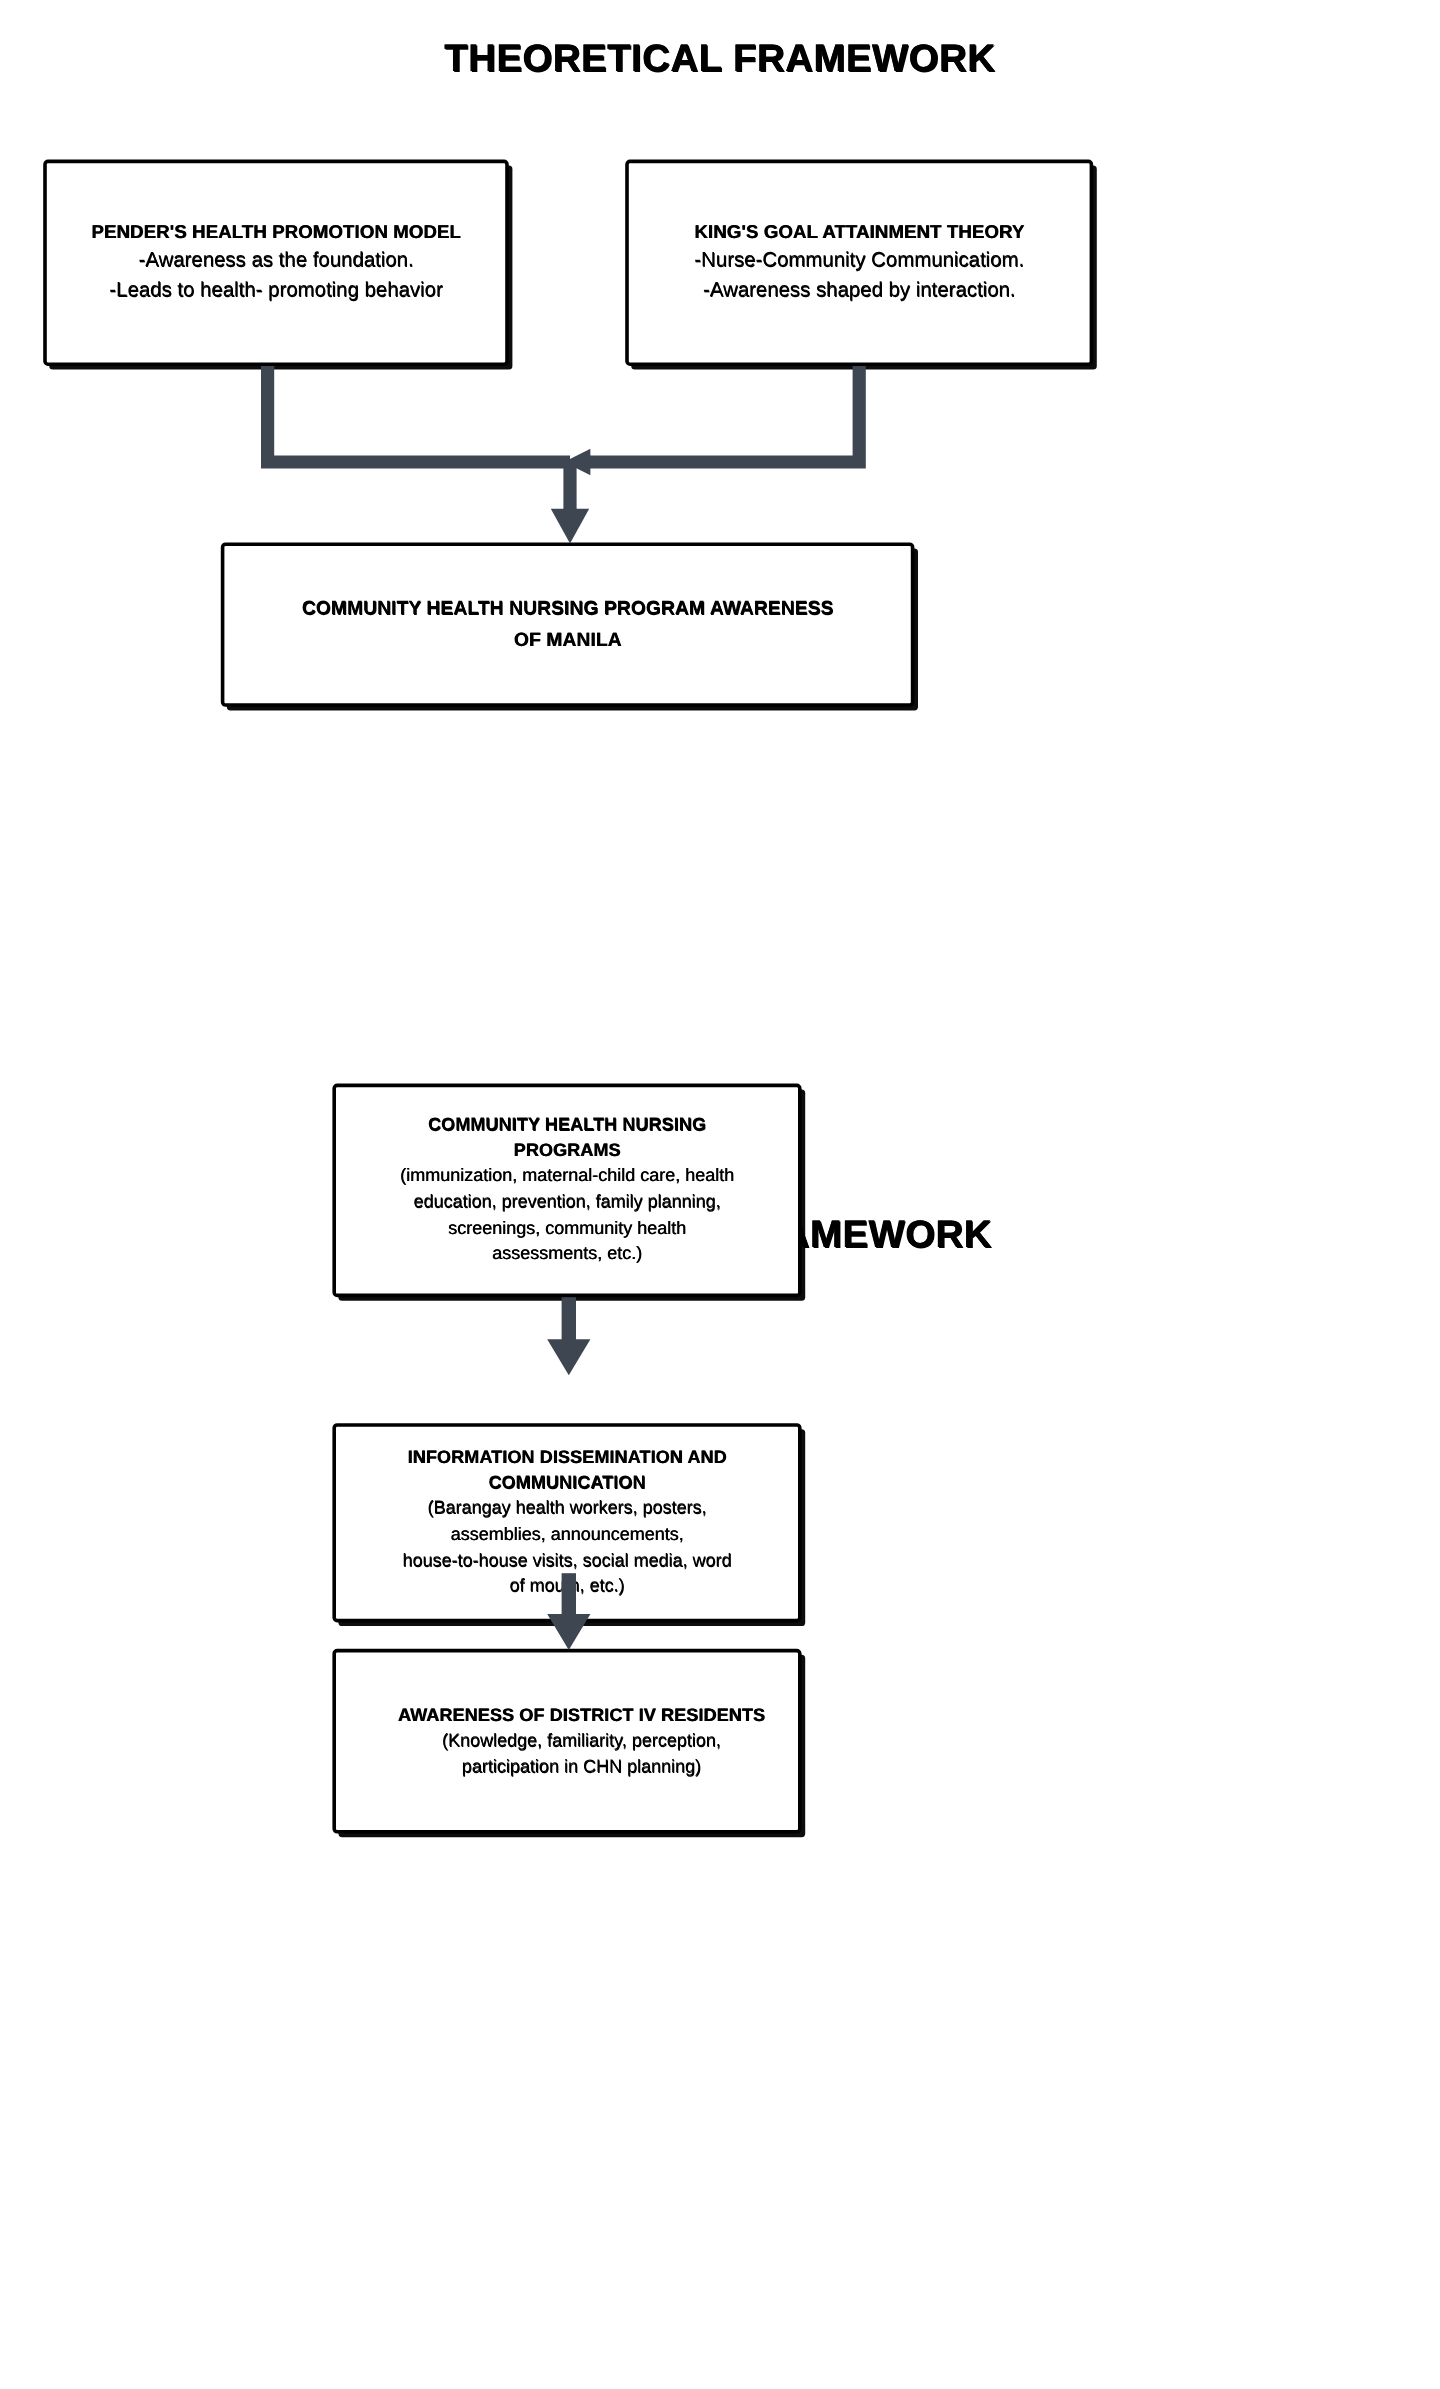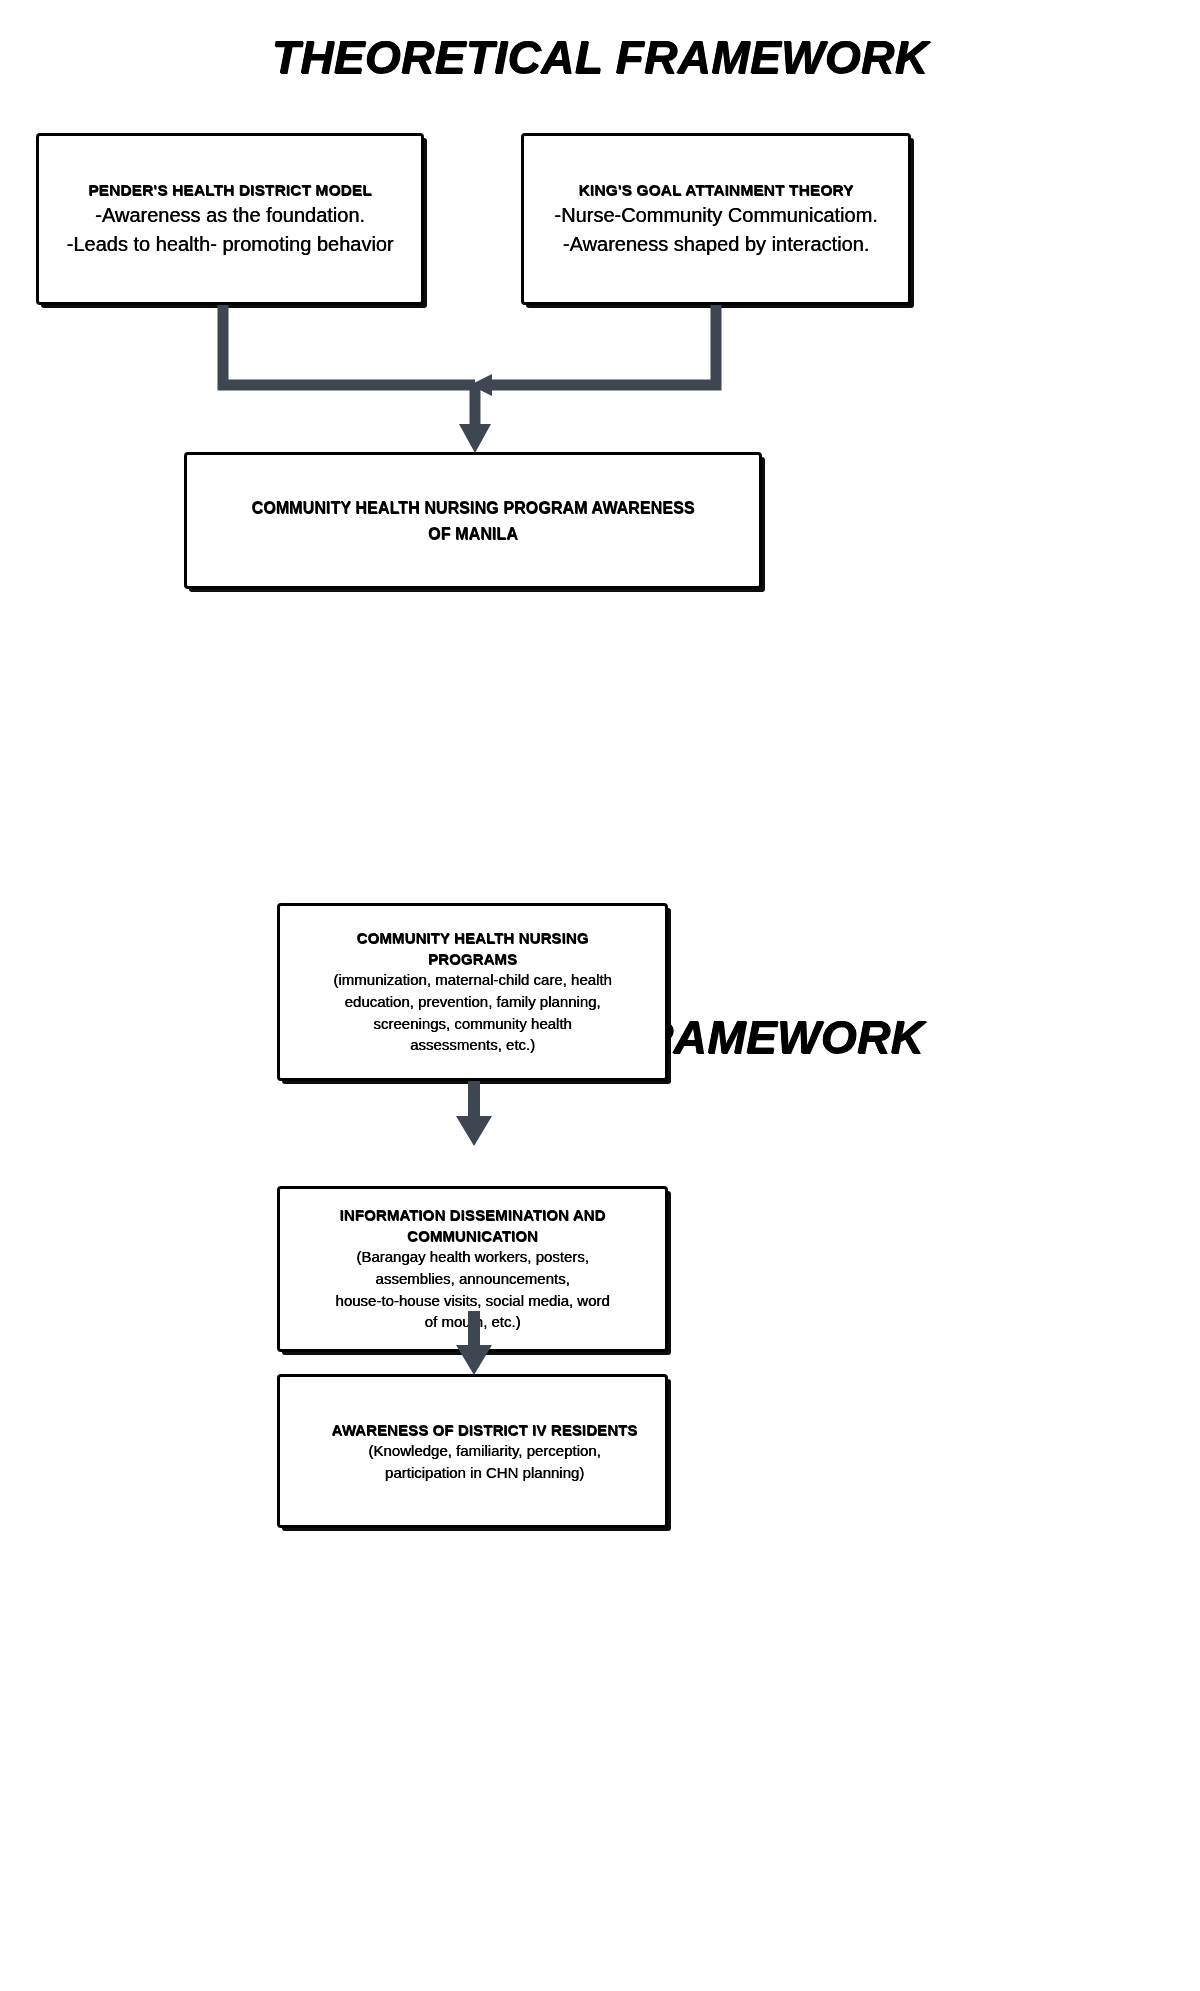--- a/index.html
+++ b/index.html
@@ -17,26 +17,25 @@
   }
 
   .page { position: relative; width: 1200px; height: 1991px; }
 
   
   .section-heading {
     position: absolute;
     width: 100%;
     text-align: center;
     font-weight: bold;
-    font-size: 46px;
+    font-size: 32px;
     letter-spacing: 0.4px;
     color: #000;
     text-shadow: 0.7px 0.7px 0 #000, -0.3px 0 0 #000;
     white-space: nowrap;
-    font-style: italic;
   }
   #heading-theoretical { top: 30px; left: 0; }
   #heading-conceptual  { top: 1010px; left: 0; }
 
   
   .box {
     position: absolute;
     box-sizing: border-box;
     background: #ffffff;
     border: 3px solid #000000;
@@ -50,21 +49,21 @@
     padding: 6px 12px;
   }
   .box .title {
     font-weight: bold;
     font-size: 15.5px;
     line-height: 1.42;
     letter-spacing: 0.1px;
     text-shadow: 0.5px 0.5px 0 #000;
   }
   .box .body-line {
-    font-size: 20px;
+    font-size: 17px;
     line-height: 1.45;
     font-weight: normal;
     text-shadow: 0.45px 0.45px 0 #000;
   }
   .box .title.multi { line-height: 1.38; }
 
   
   #box-pender { left: 36px;  top: 133px; width: 388px; height: 172px; }
   #box-king   { left: 521px; top: 133px; width: 390px; height: 172px; }
   #box-outcome{ left: 184px; top: 452px; width: 578px; height: 137px; }
@@ -90,21 +89,21 @@
   }
 </style>
 </head>
 <body>
 
 <div class="page">
 
   <div class="section-heading" id="heading-theoretical">THEORETICAL FRAMEWORK</div>
 
   <div class="box" id="box-pender">
-    <div class="title">PENDER'S HEALTH DISTRICT MODEL</div>
+    <div class="title">PENDER'S HEALTH PROMOTION MODEL</div>
     <div class="body-line">-Awareness as the foundation.</div>
     <div class="body-line">-Leads to health- promoting behavior</div>
   </div>
 
   <div class="box" id="box-king">
     <div class="title">KING'S  GOAL ATTAINMENT THEORY</div>
     <div class="body-line">-Nurse-Community Communicatiom.</div>
     <div class="body-line">-Awareness shaped by interaction.</div>
   </div>
 

